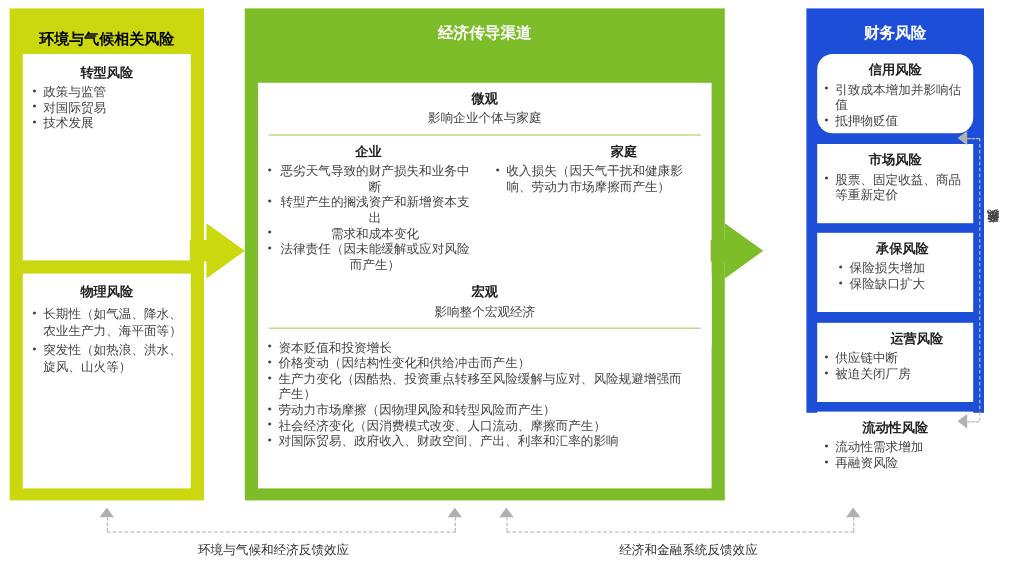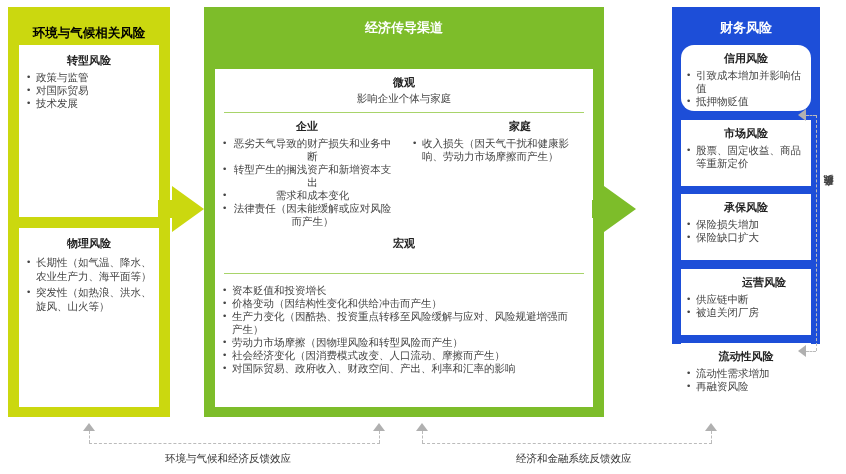--- a/index.html
+++ b/index.html
@@ -95,20 +95,21 @@
     <div style="position:absolute; left:196px; top:50px; width:178px;">
       <div class="panel-title" style="padding-left:40px;">家庭</div>
       <ul class="bl" style="margin-top:3px;">
         <li>收入损失（因天气干扰和健康影响、劳动力市场摩擦而产生）</li>
       </ul>
     </div>
   </div>
 
   <div id="econ-macro" class="panel">
     <div class="panel-title" style="margin-top:8px;">宏观</div>
+    <div class="panel-sub">影响整个宏观经济</div>
     <div class="divider" style="left:9px; right:9px; top:45px;"></div>
     <ul class="bl" style="position:absolute; left:6px; right:18px; top:56px;">
       <li>资本贬值和投资增长</li>
       <li>价格变动（因结构性变化和供给冲击而产生）</li>
       <li>生产力变化（因酷热、投资重点转移至风险缓解与应对、风险规避增强而产生）</li>
       <li>劳动力市场摩擦（因物理风险和转型风险而产生）</li>
       <li>社会经济变化（因消费模式改变、人口流动、摩擦而产生）</li>
       <li>对国际贸易、政府收入、财政空间、产出、利率和汇率的影响</li>
     </ul>
   </div>
@@ -129,21 +130,21 @@
     </ul>
   </div>
 
   <div class="panel fin-box" style="top:113px;">
     <div class="panel-title" style="margin-top:6px;">市场风险</div>
     <ul class="bl" style="margin:3px 4px 0 4px;">
       <li>股票、固定收益、商品等重新定价</li>
     </ul>
   </div>
 
-  <div class="panel fin-box" style="top:187px;">
+  <div class="panel fin-box" style="top:187px;padding-left:12px;">
     <div class="panel-title" style="margin-top:6px;">承保风险</div>
     <ul class="bl" style="margin:3px 4px 0 4px;">
       <li>保险损失增加</li>
       <li>保险缺口扩大</li>
     </ul>
   </div>
 
   <div class="panel fin-box" style="top:262px;">
     <div class="panel-title" style="margin-top:6px;padding-left:36px;">运营风险</div>
     <ul class="bl" style="margin:3px 4px 0 4px;">

